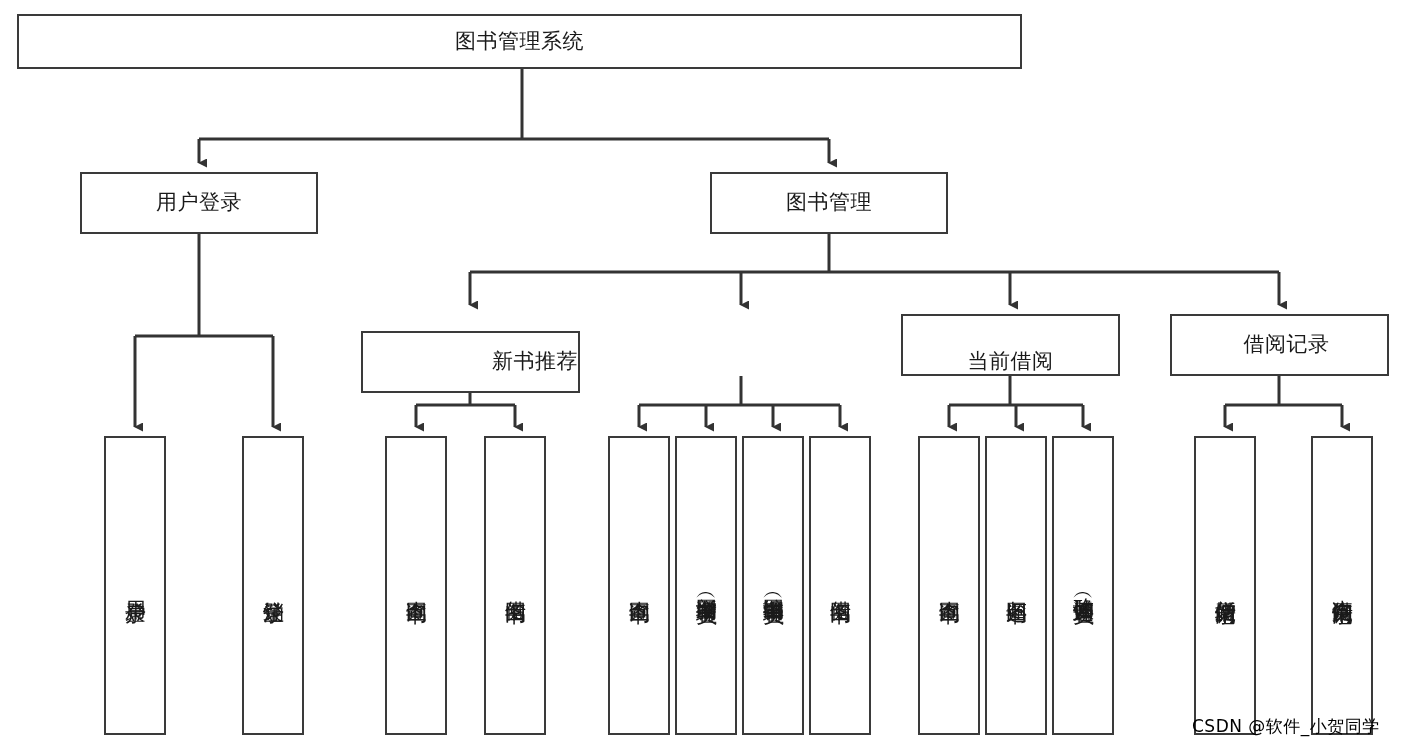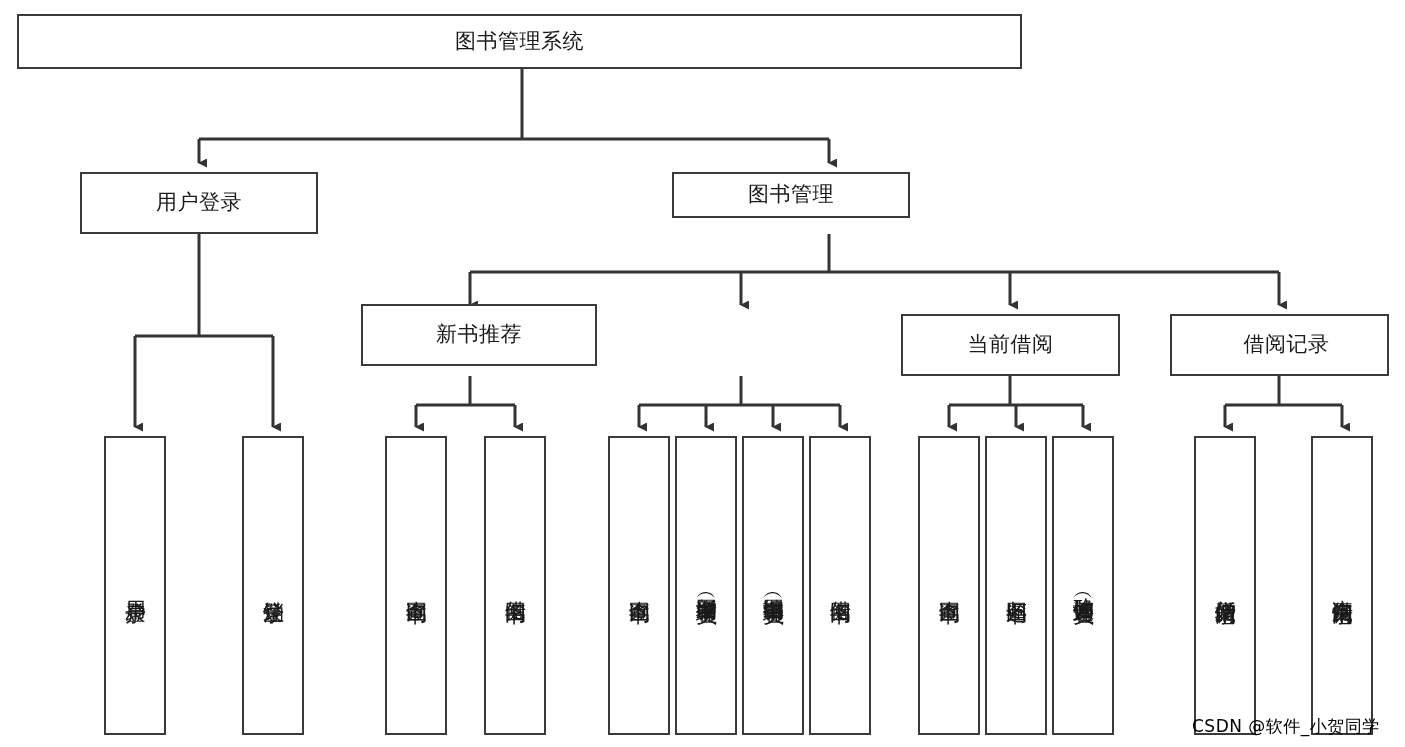--- a/index.html
+++ b/index.html
@@ -121,28 +121,28 @@
     </g>
   </svg>
 
   <div class="node node-h" style="left:17px; top:14px; width:1005px; height:55px;">
     <span>图书管理系统</span>
   </div>
 
   <div class="node node-h" style="left:80px; top:172px; width:238px; height:62px;">
     <span>用户登录</span>
   </div>
-  <div class="node node-h" style="left:672px; top:172px; width:238px; height:46px;">
+  <div class="node node-h" style="left:710px; top:172px; width:238px; height:62px;">
     <span>图书管理</span>
   </div>
 
-  <div class="node node-h" style="left:361px; top:304px; width:236px; height:62px;">
+  <div class="node node-h" style="left:361px; top:331px; width:219px; height:62px;justify-content:flex-end;">
     <span>新书推荐</span>
   </div>
-  <div class="node node-h" style="left:901px; top:314px; width:219px; height:62px;">
+  <div class="node node-h" style="left:901px; top:314px; width:219px; height:62px;align-items:flex-end;">
     <span>当前借阅</span>
   </div>
   <div class="node node-h" style="left:1170px; top:314px; width:219px; height:62px;padding-left:14px;">
     <span>借阅记录</span>
   </div>
 
   <div class="node node-v" style="left:104px; top:436px; width:62px; height:299px;">
     <span>用户登录</span>
   </div>
   <div class="node node-v" style="left:242px; top:436px; width:62px; height:299px;">

